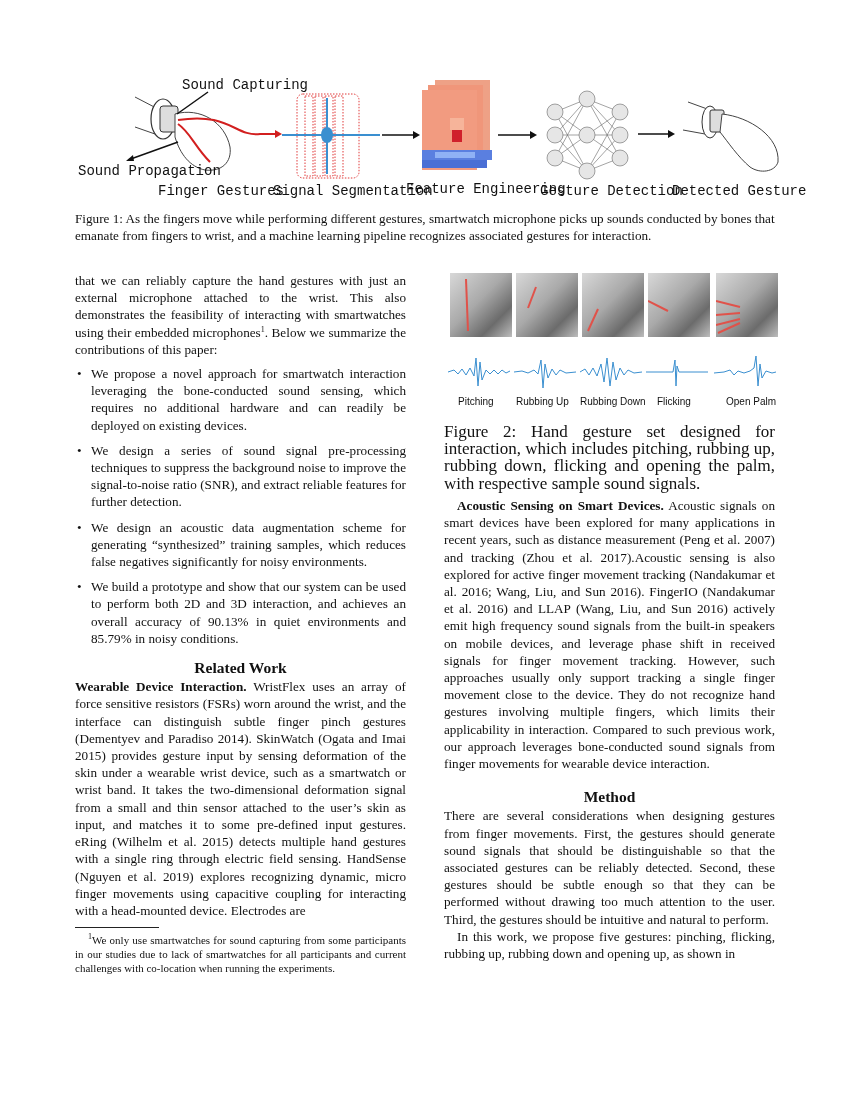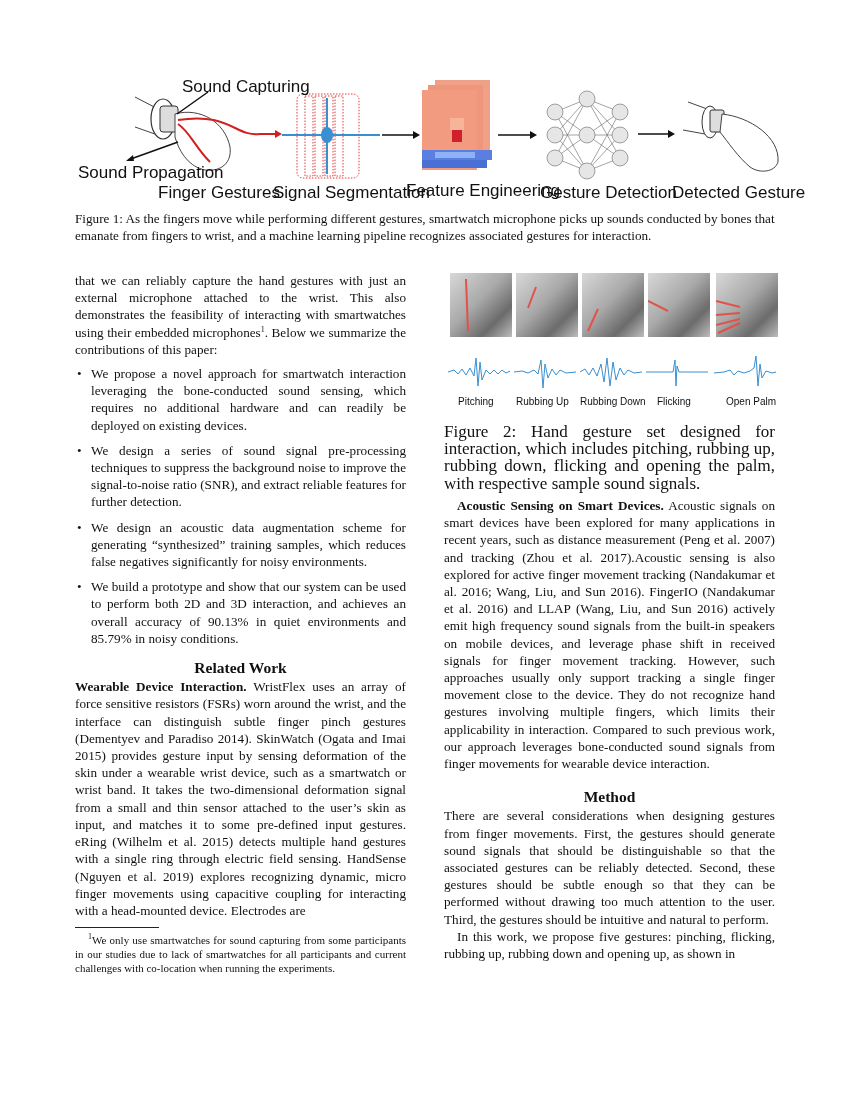--- a/index.html
+++ b/index.html
@@ -1,18 +1,18 @@
 <!DOCTYPE html>
 <html><head>
 <meta charset="utf-8">
 <style>
   html, body { margin:0; padding:0; background:#ffffff; }
   body { width:850px; height:1100px; position:relative; overflow:hidden; font-family:"Liberation Serif", serif; color:#111; }
   .fig1 { position:absolute; left:60px; top:62px; width:730px; height:140px; }
-  .fig1 .lbl { position:absolute; font-family:Liberation Sans, sans-serif; font-size:17px; color:#111; white-space:nowrap;text-align:center; }
+  .fig1 .lbl { position:absolute; font-family:Liberation Mono, monospace; font-size:14px; color:#111; white-space:nowrap;text-align:center; }
   .caption1 { position:absolute; left:75px; top:210px; width:700px; font-size:13.2px; line-height:17px; text-align:left; }
   .col { position:absolute; font-size:13.2px; line-height:17.2px; text-align:justify; }
   .col p { margin:0; }
   .left { left:75px; top:272px; width:331px; }
   .right { left:444px; width:331px; }
   ul.bullets { margin:7px 0 0 0; padding:0; list-style:none; }
   ul.bullets li { position:relative; padding-left:16px; margin-bottom:8px; }
   ul.bullets li::before { content:"•"; position:absolute; left:2px; top:0; }
   h2 { font-size:15.5px; text-align:center; margin:12px 0 2px 0; font-weight:bold; }
   h3 { font-size:14px; margin:2px 0 2px 0; font-weight:bold; text-align:left; }

